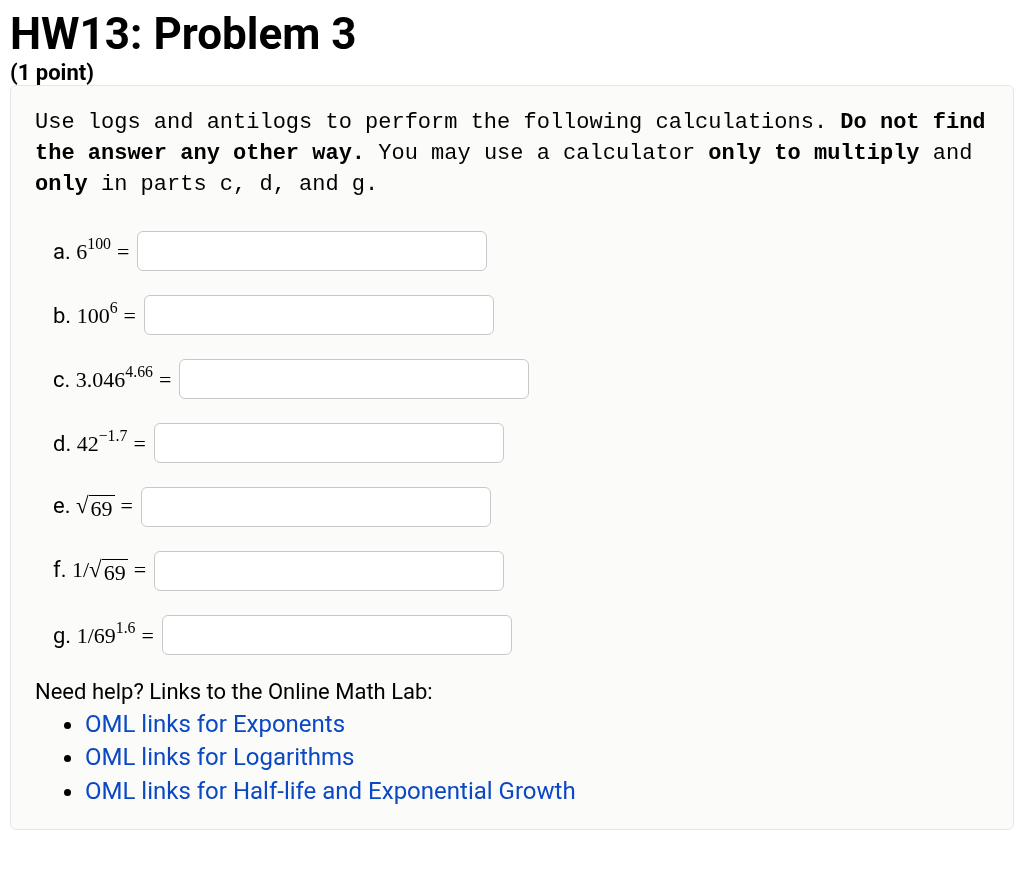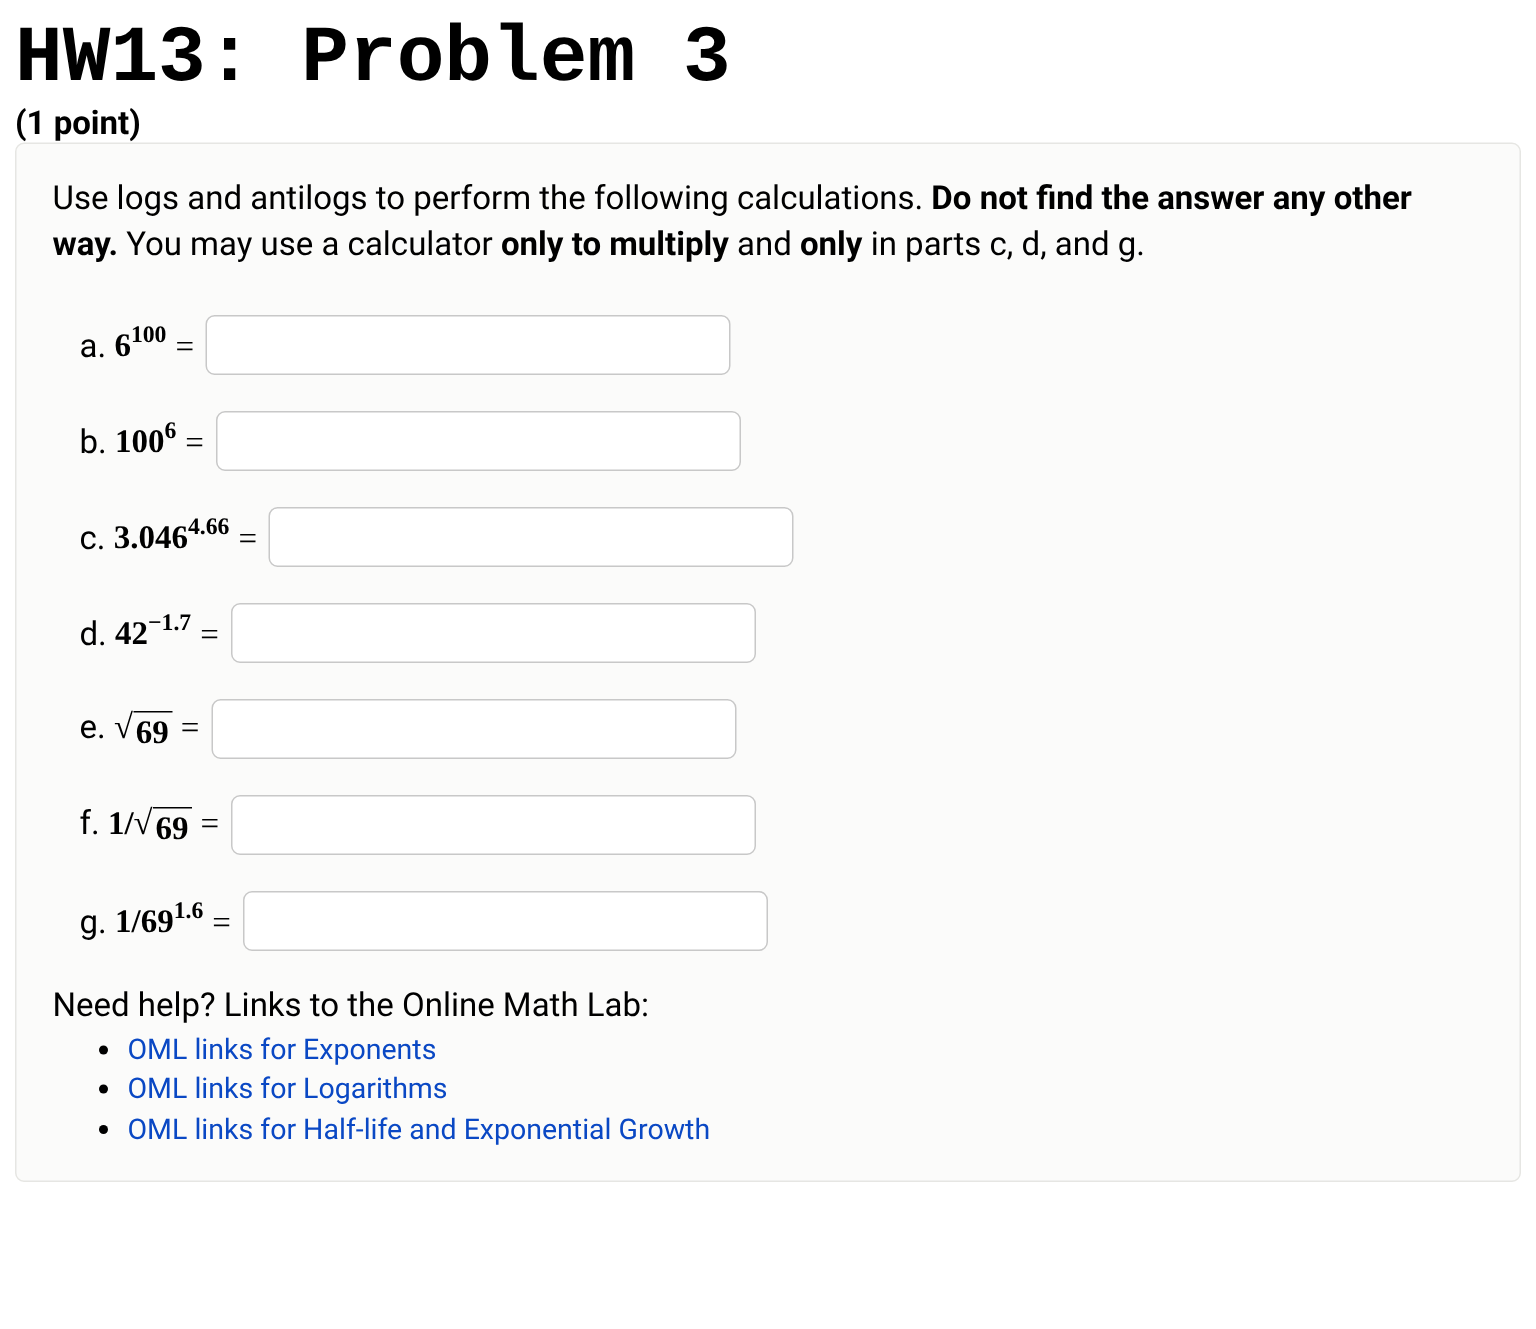--- a/index.html
+++ b/index.html
@@ -7,64 +7,63 @@
     }
     body {
       font-family: -apple-system, BlinkMacSystemFont, "Segoe UI", Roboto, Helvetica, Arial, sans-serif;
       margin: 0;
       padding: 10px 10px 0 10px;
       background: #ffffff;
       color: #000000;
       font-size: 22px;
     }
     h1 {
-      font-size: 53px;
+      font-size: 44px;
       font-weight: 700;
       margin: 0 0 2px 0;
       line-height: 1.1;
-      font-family: Liberation Mono, monospace;
     }
     .points {
       font-size: 22px;
       font-weight: 700;
     }
     .problem-box {
       background: #fbfbfa;
       border: 1px solid #e6e6e3;
       border-radius: 6px;
       padding: 22px 24px 20px 24px;
     }
     .reference {
       font-size: 22px;
       margin-bottom: 24px;
     }
     .instructions {
       font-size: 22px;
       line-height: 1.4;
       margin-bottom: 30px;
+      font-family: Liberation Mono, monospace;
     }
     .instructions b {
       font-weight: 700;
     }
     .problem-row {
       display: flex;
       align-items: center;
       margin-bottom: 24px;
       margin-left: 18px;
     }
     .problem-label {
       font-size: 22px;
       display: inline-flex;
       align-items: baseline;
       white-space: nowrap;
     }
     .math {
       font-family: Georgia, "Times New Roman", serif;
       font-size: 22px;
-      font-weight: bold;
     }
     .sup {
       font-size: 0.72em;
       vertical-align: super;
       position: relative;
       top: -0.1em;
     }
     .equals {
       margin: 0 8px 0 6px;
       font-family: Georgia, "Times New Roman", serif;
@@ -78,21 +77,21 @@
       padding: 4px 10px;
       font-size: 20px;
     }
     .help-header {
       font-size: 22px;
       margin-bottom: 4px;
     }
     ul.help-links {
       margin: 0;
       padding-left: 50px;
-      font-size: 19px;
+      font-size: 24px;
     }
     ul.help-links li {
       line-height: 1.4;
     }
     ul.help-links a {
       color: #0a48c4;
       text-decoration: none;
     }
     
     .sqrt {

